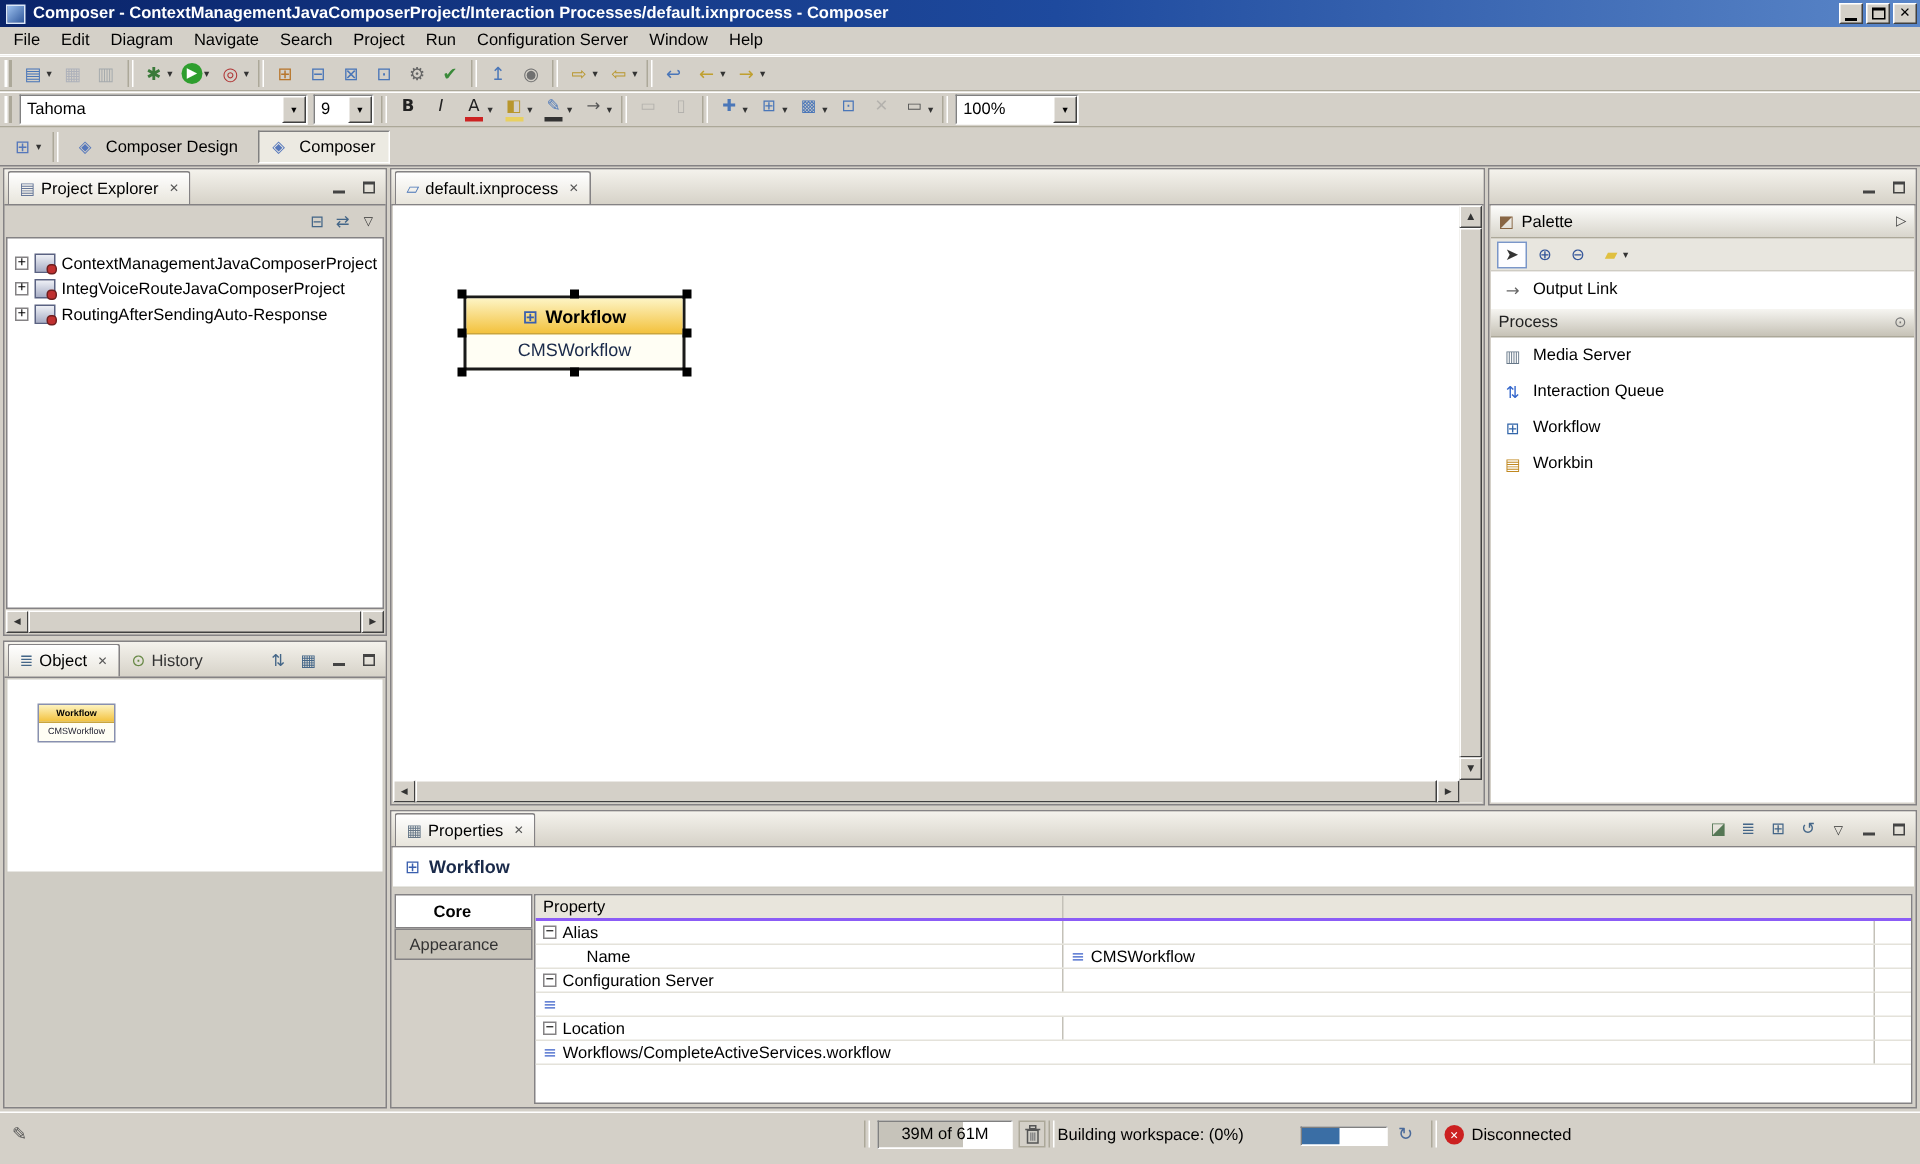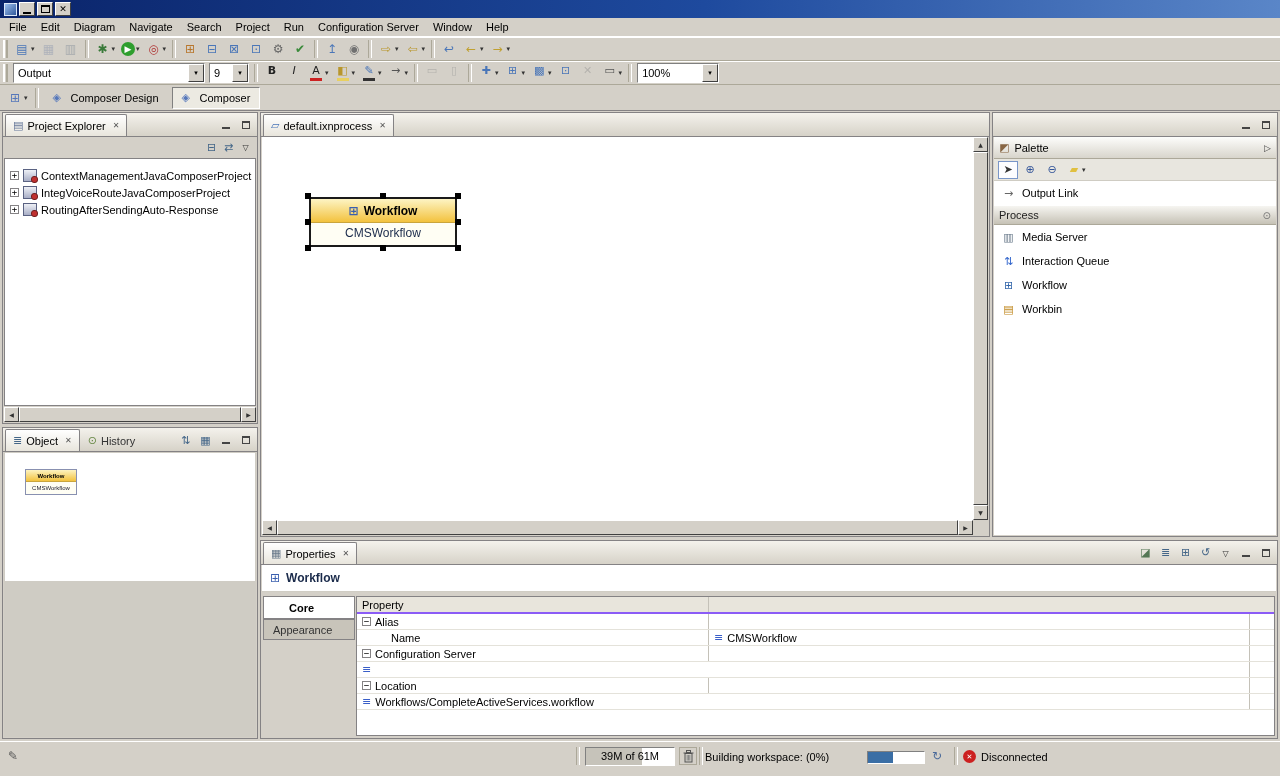--- a/index.html
+++ b/index.html
@@ -227,20 +227,21 @@
   .disc-icon { left:963px; top:8px; width:13px; height:13px; border-radius:7px;
     background:#cc2020; color:#fff; font-size:7px; display:flex; align-items:center;
     justify-content:center; }
   .sb-disc-text { left:981px; top:9px; }
 </style>
 </head>
 <body>
 
 <div class="titlebar">
   <span class="app-icon"></span>
+  <span class="titlebar-text">Composer - ContextManagementJavaComposerProject/Interaction Processes/default.ixnprocess - Composer</span>
   <span class="win-btn">
       <span class="wic-min"></span>
     </span>
   <span class="win-btn">
       <span class="wic-max"></span>
     </span>
   <span class="win-btn">
       <span class="wic-close glyph">✕</span>
     </span>
 </div>
@@ -390,21 +391,21 @@
     <div class="tbtn has-dd">
       <span class="tb-glyph" style="color: rgb(192, 160, 48);">→</span>
       <span class="dd">▾</span>
     </div>
 
 </div>
 
 <div class="toolbar" id="toolbar-format">
   <span class="grip"></span>
   <div class="combo w-font">
-    <span class="combo-text">Output</span>
+    <span class="combo-text">Tahoma</span>
     <span class="combo-btn glyph">▾</span>
   </div>
   <div class="combo w-size">
     <span class="combo-text">9</span>
     <span class="combo-btn glyph">▾</span>
   </div>
 
     <div class="tbtn is-sep">
       
       

